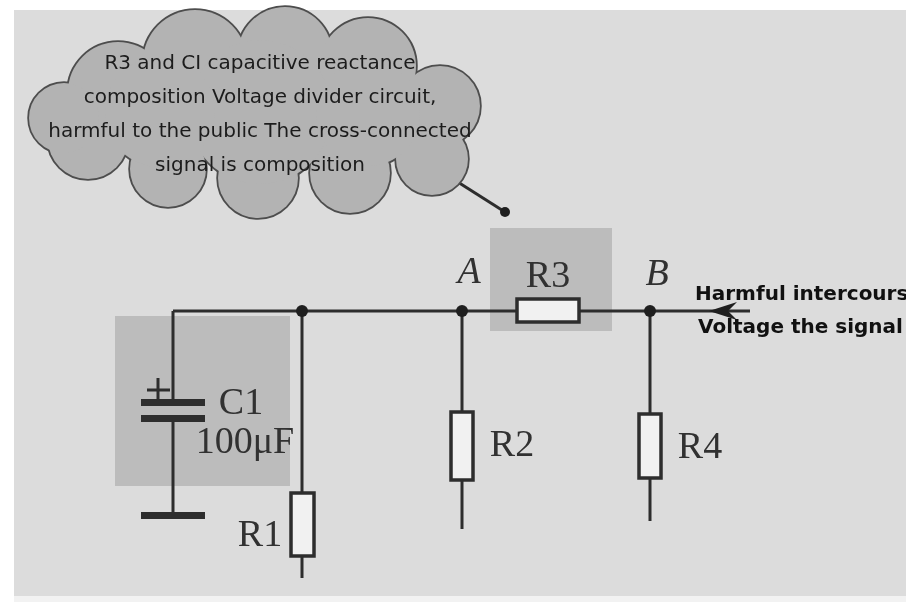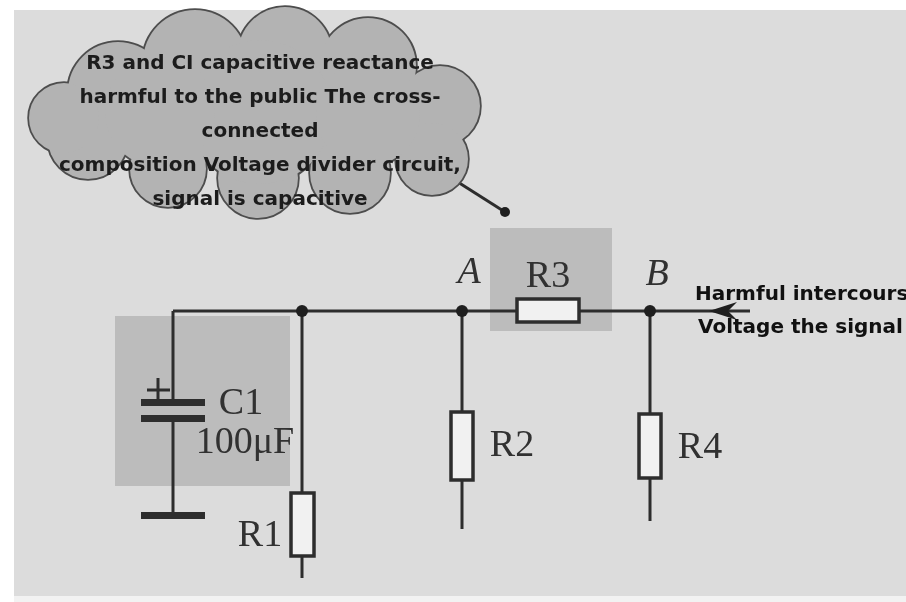--- a/index.html
+++ b/index.html
@@ -22,21 +22,21 @@
     top: 0;
   }
   .callout-text {
     position: absolute;
     left: 38px;
     top: 45px;
     width: 444px;
     text-align: center;
     font-size: 20px;
     line-height: 34px;
-    font-weight: 700;
+    font-weight: 400;
     color: #1c1c1c;
     letter-spacing: 0px;
   }
   .callout-text span { display: block; }
   .signal-note {
     position: absolute;
     left: 695px;
     top: 277px;
     width: 211px;
     text-align: center;
@@ -154,23 +154,23 @@
     <text x="548" y="287" text-anchor="middle" class="slabel">R3</text>
     <text x="241" y="414" text-anchor="middle" class="slabel">C1</text>
     <text x="245" y="453" text-anchor="middle" class="slabel">100μF</text>
     <text x="260" y="546" text-anchor="middle" class="slabel">R1</text>
     <text x="512" y="456" text-anchor="middle" class="slabel">R2</text>
     <text x="700" y="458" text-anchor="middle" class="slabel">R4</text>
   </svg>
 
   <div class="callout-text">
     <span>R3 and CI capacitive reactance</span>
+    <span>composition Voltage divider circuit,</span>
     <span>harmful to the public The cross-connected</span>
-    <span>composition Voltage divider circuit,</span>
-    <span>signal is capacitive</span>
+    <span>signal is composition</span>
   </div>
 
   <div class="signal-note">
     <span>Harmful intercourse</span>
     <span>Voltage the signal</span>
   </div>
 
 </div>
 
 </body></html>

